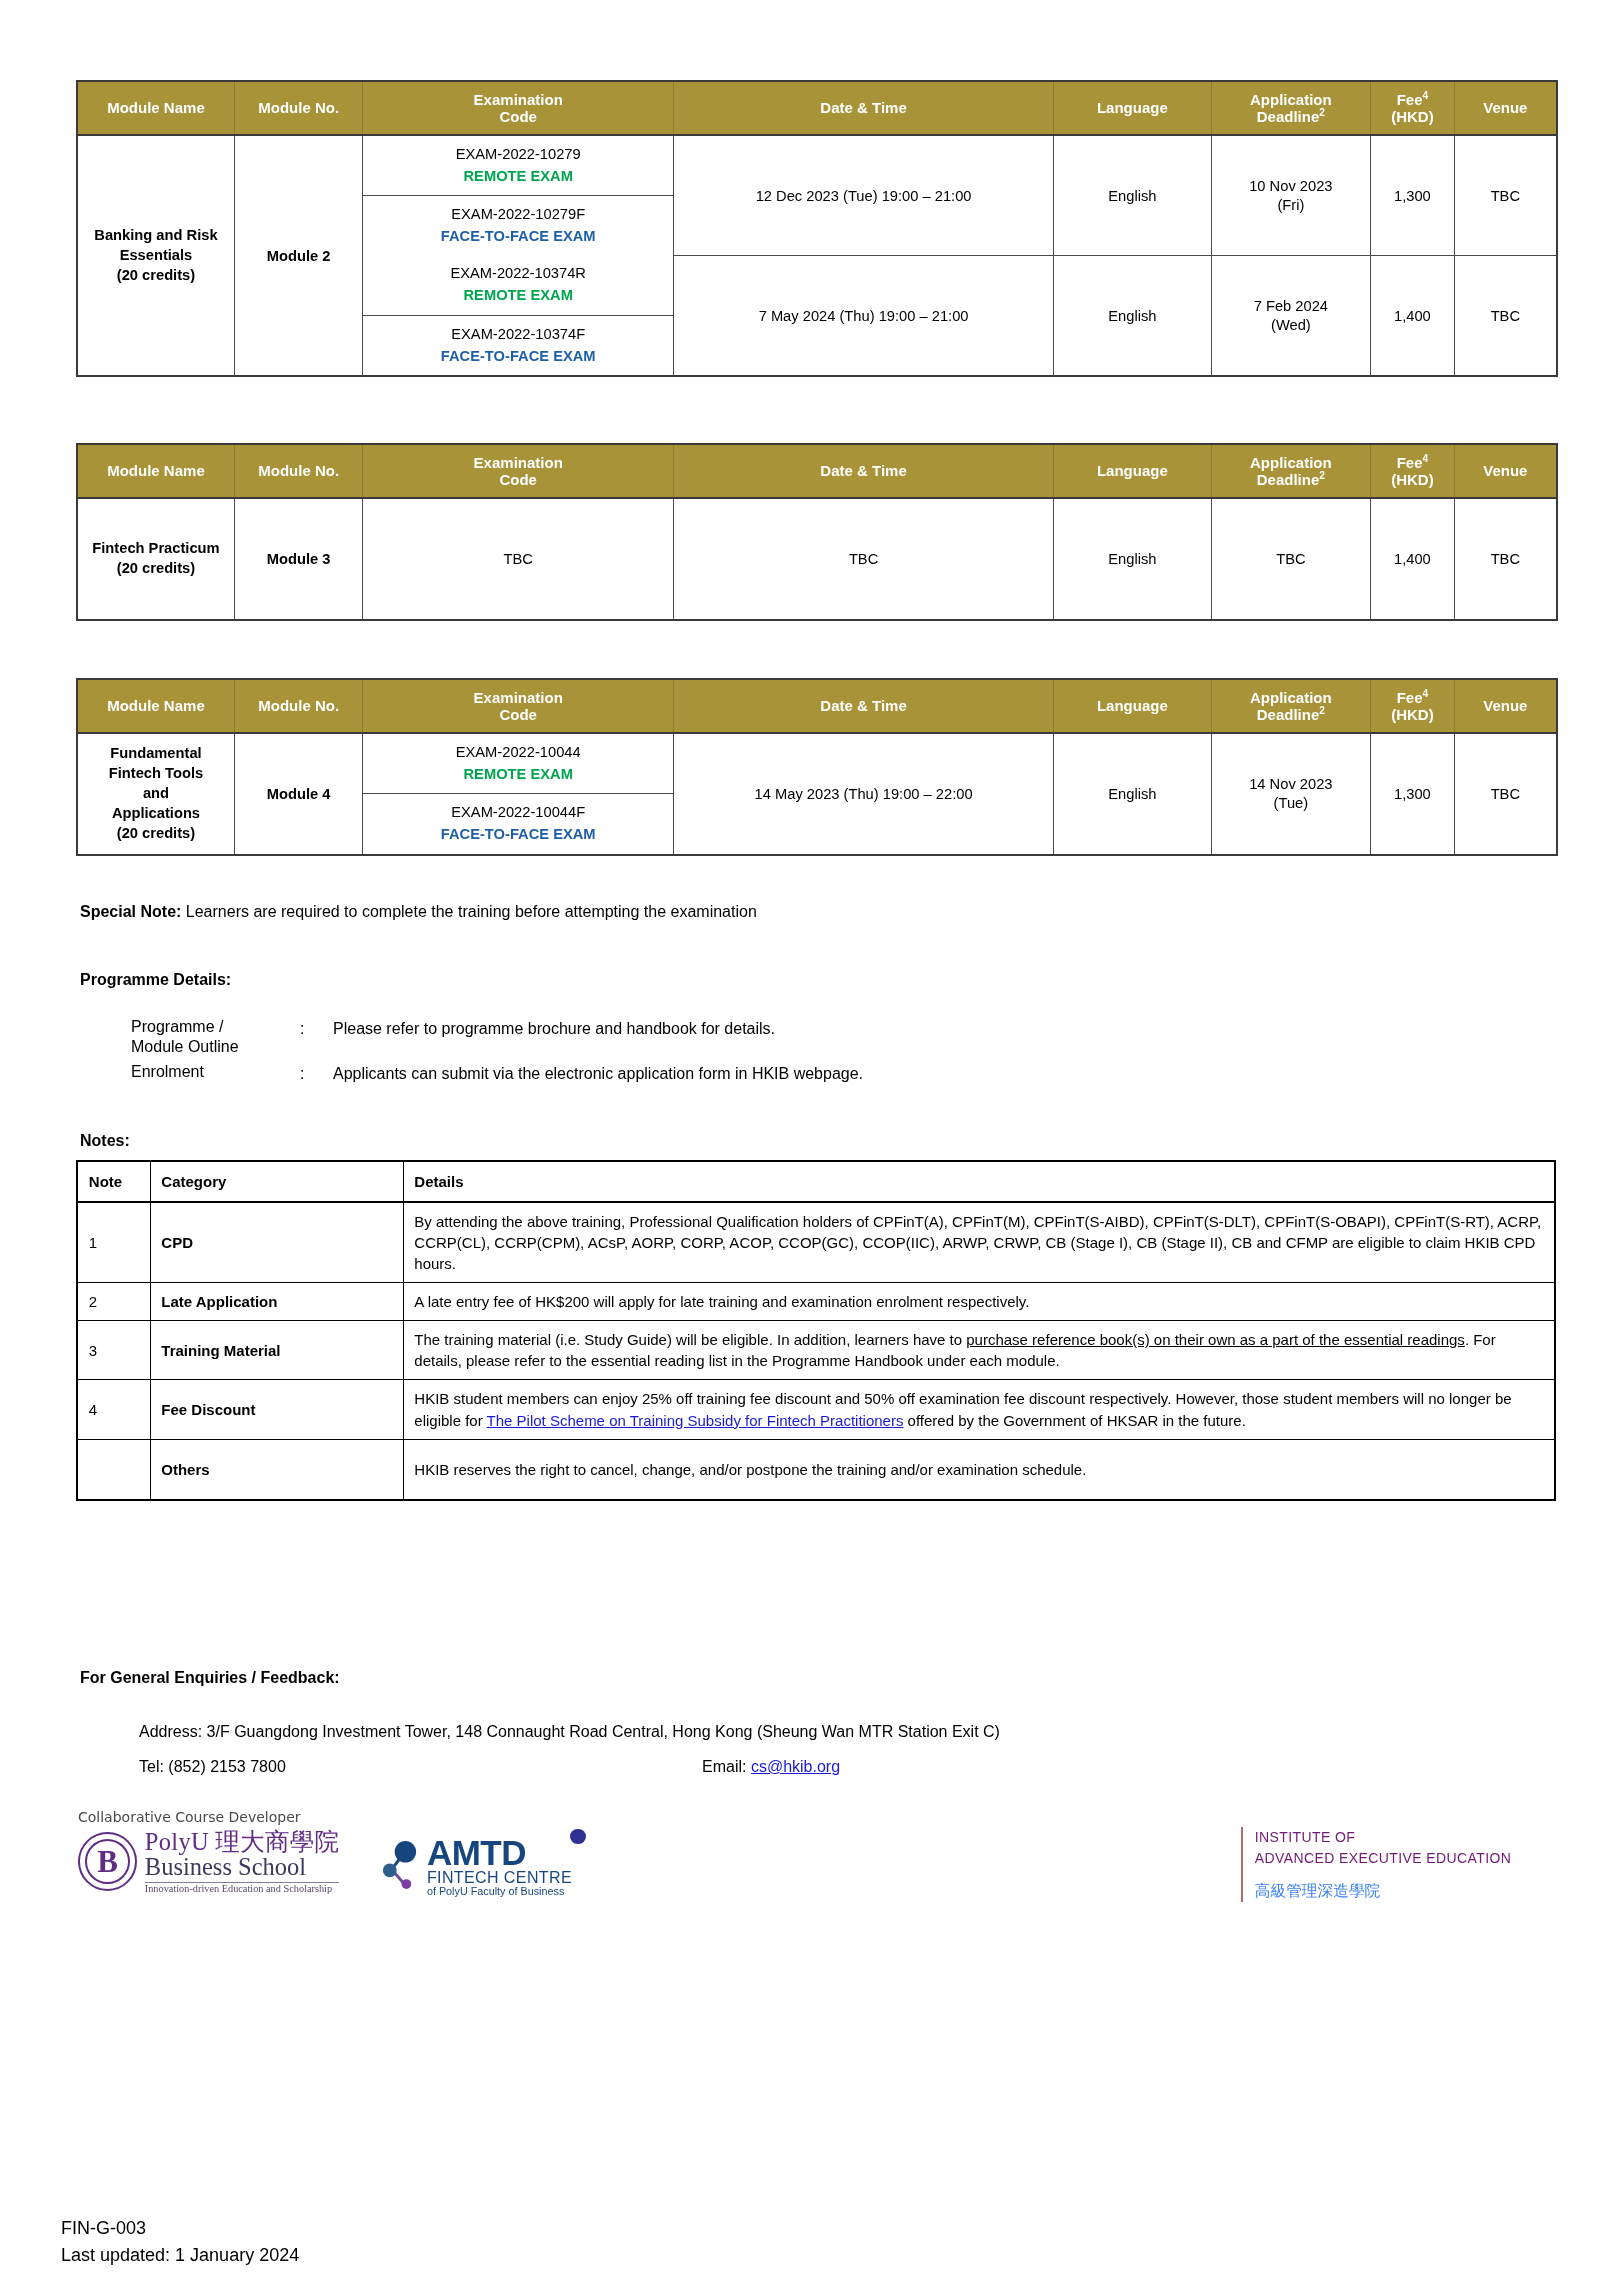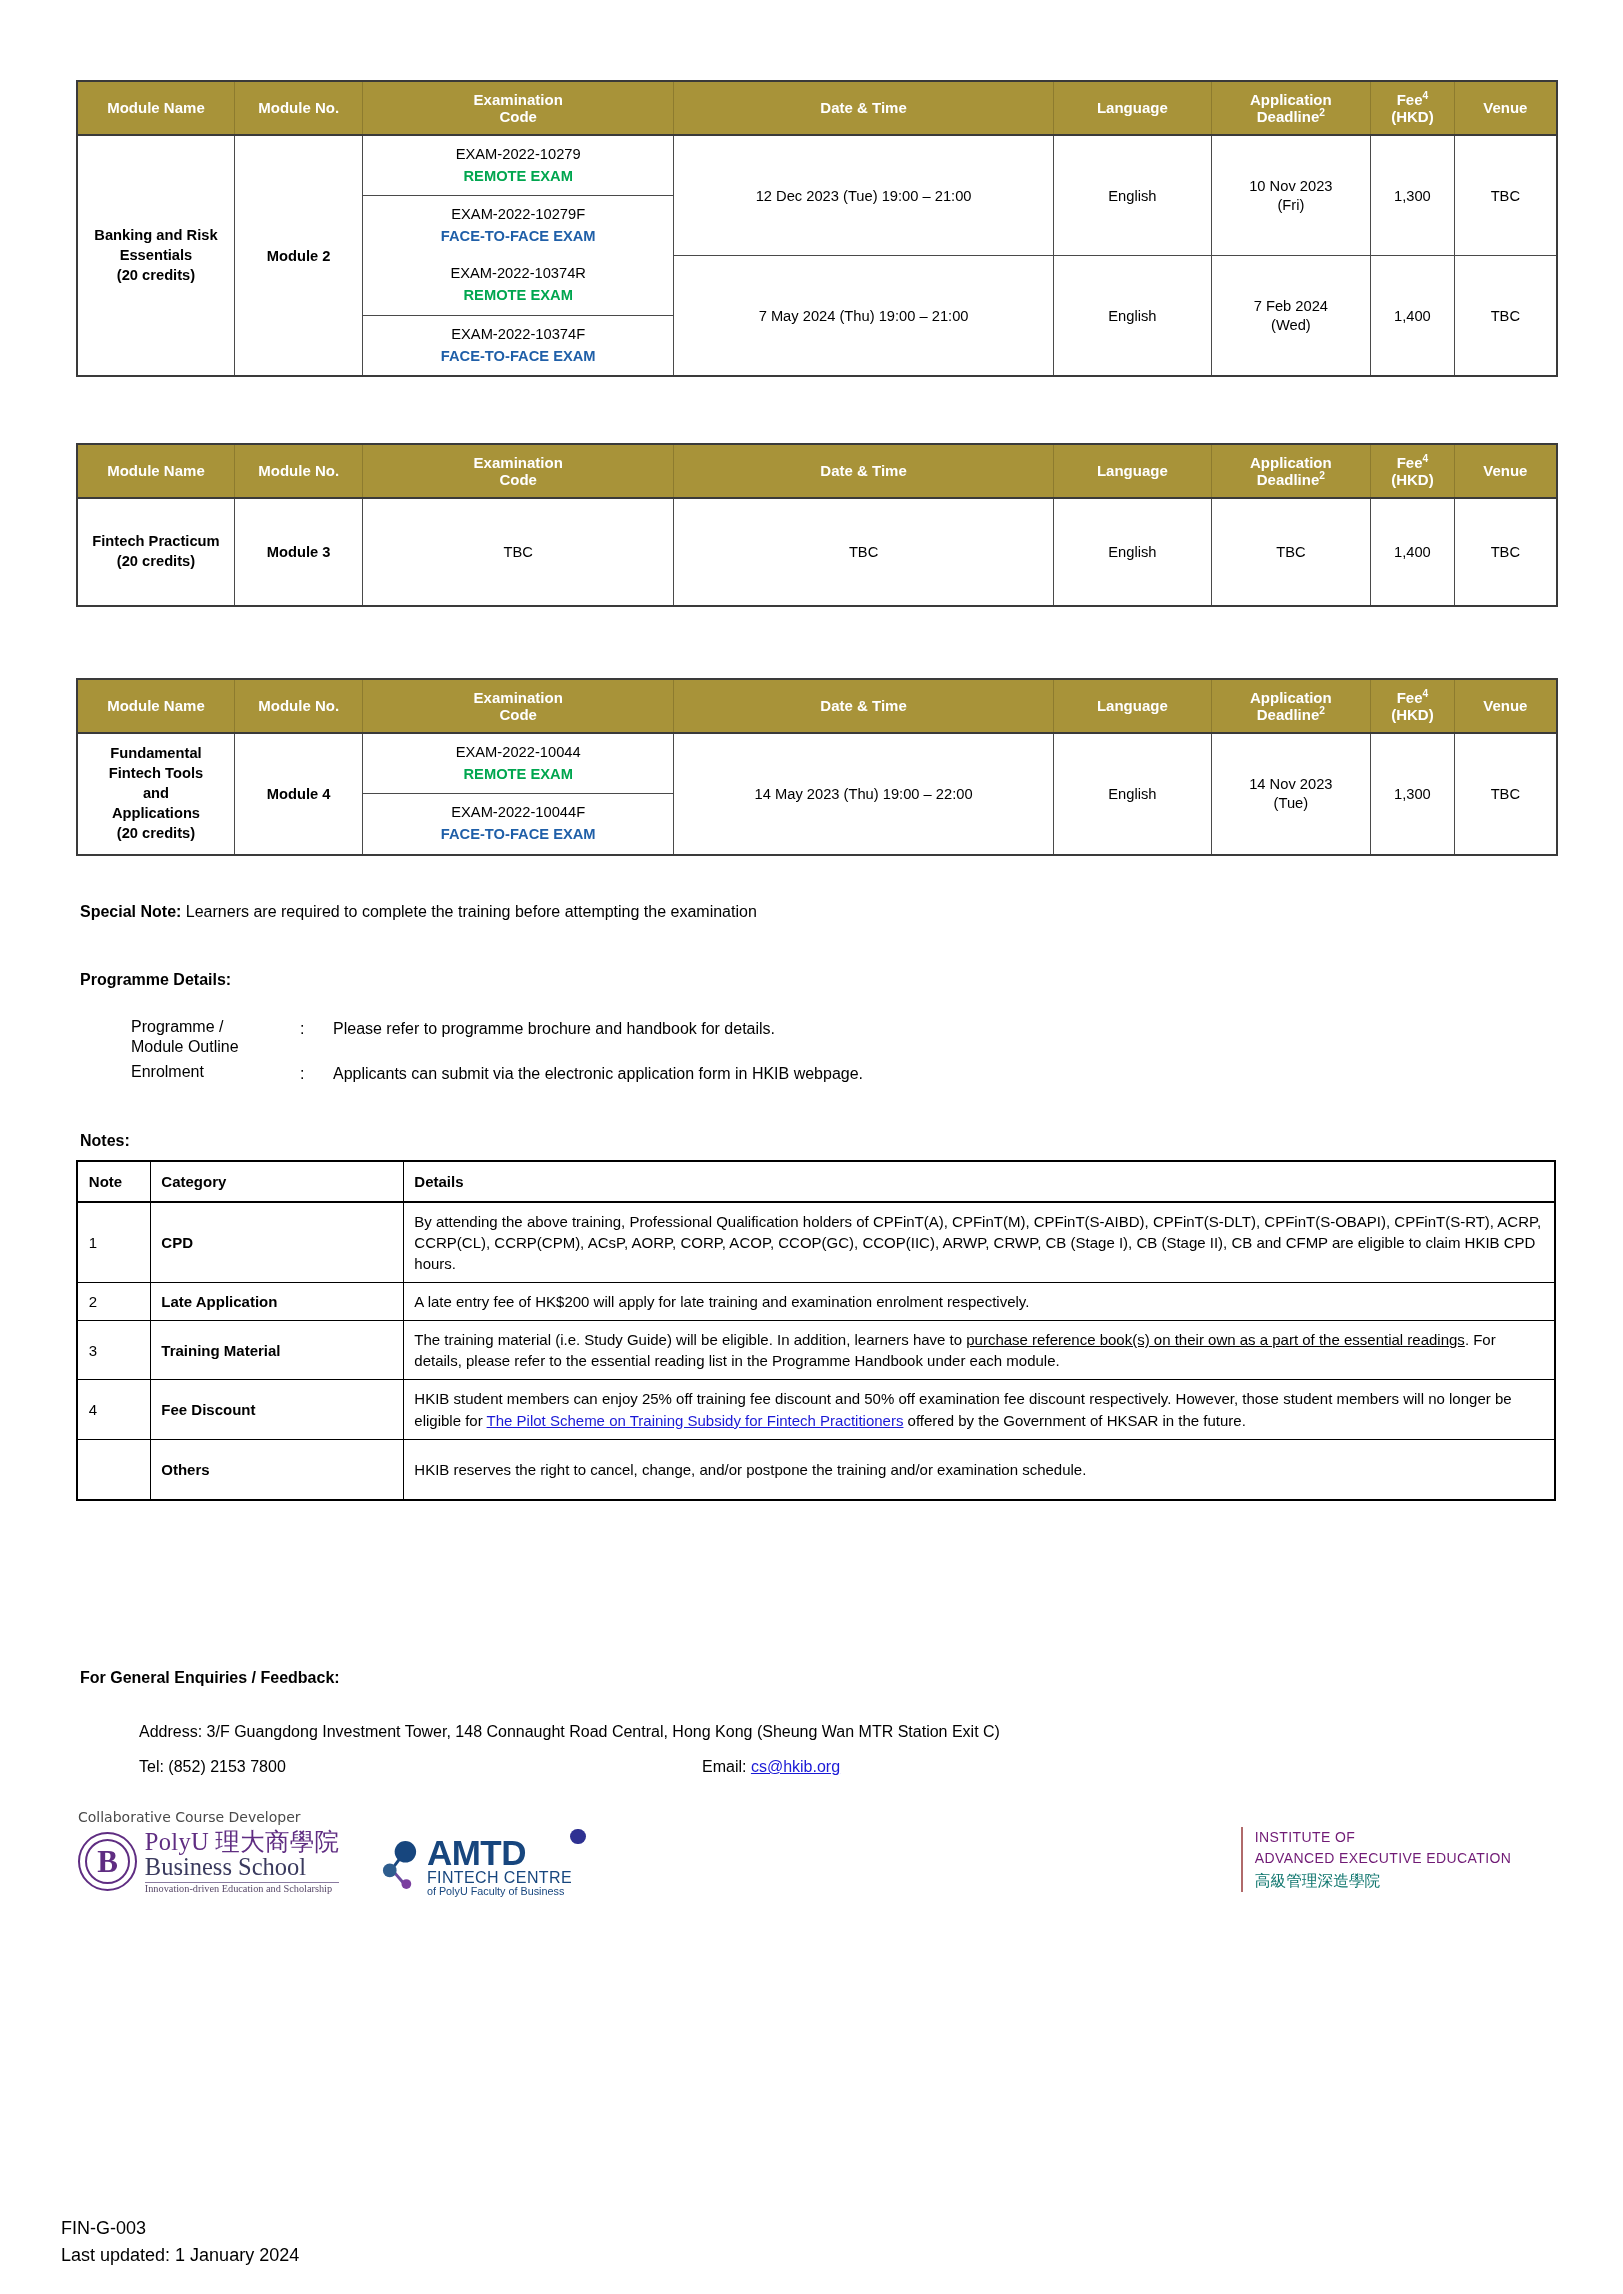--- a/index.html
+++ b/index.html
@@ -150,22 +150,22 @@
   .amtd-dots { width: 41px; height: 51px; position: relative; }
   .amtd-txt { line-height: 1.0; }
   .amtd-l1 { font-size: 35px; font-weight: bold; color: #17467e; letter-spacing: -0.5px; position: relative; }
   .amtd-sup { position: absolute; top: -5.9px; right: -13.7px; width: 15.7px; height: 15.7px; border-radius: 50%; background: #2e3192; }
   .amtd-l2 { font-size: 16px; color: #17467e; letter-spacing: 0.4px; }
   .amtd-l3 { font-size: 10.8px; color: #17467e; }
 
   .iaee { position: absolute; left: 1241px; top: 17.6px; padding-left: 11.8px; border-left: 2px solid #b06a6a; }
   .iaee-l { font-size: 14px; color: #701a75; line-height: 1.5;
             font-family: Liberation Sans, sans-serif; letter-spacing: 0.4px; }
-  .iaee-cn { font-size: 15.7px; color: #0f766e; line-height: 1.5;
-             font-family: "DejaVu Sans", sans-serif; }
+  .iaee-cn { font-size: 15.7px; color: #3b82f6; line-height: 1.5;
+             font-family: "DejaVu Sans", sans-serif; margin-top: 10px; }
 
   .footer { position: absolute; left: 61px; bottom: 27.4px; font-size: 18px; line-height: 1.45; }
 </style>
 </head>
 <body>
 
 <div class="page">
 
   <div class="sched-wrap" style="top:80px;">
     <table class="sched">
@@ -258,21 +258,21 @@
             <div><span>Deadline</span><sup>2</sup></div>
           </th>
           <th class="c-fee">
             <div><span>Fee</span><sup>4</sup></div>
             <div>(HKD)</div>
           </th>
           <th class="c-venue">Venue</th>
         </tr>
       </thead>
       <tbody>
-        <tr style="height:108px;">
+        <tr style="height:122px;">
           <td class="c-modname">
             <div>Fintech Practicum</div>
             <div>(20 credits)</div>
           </td>
           <td class="c-modno">Module 3</td>
           <td class="c-excode">TBC</td>
           <td class="c-datetime">TBC</td>
           <td class="c-lang">English</td>
           <td class="c-deadline">TBC</td>
           <td class="c-fee">1,400</td>

